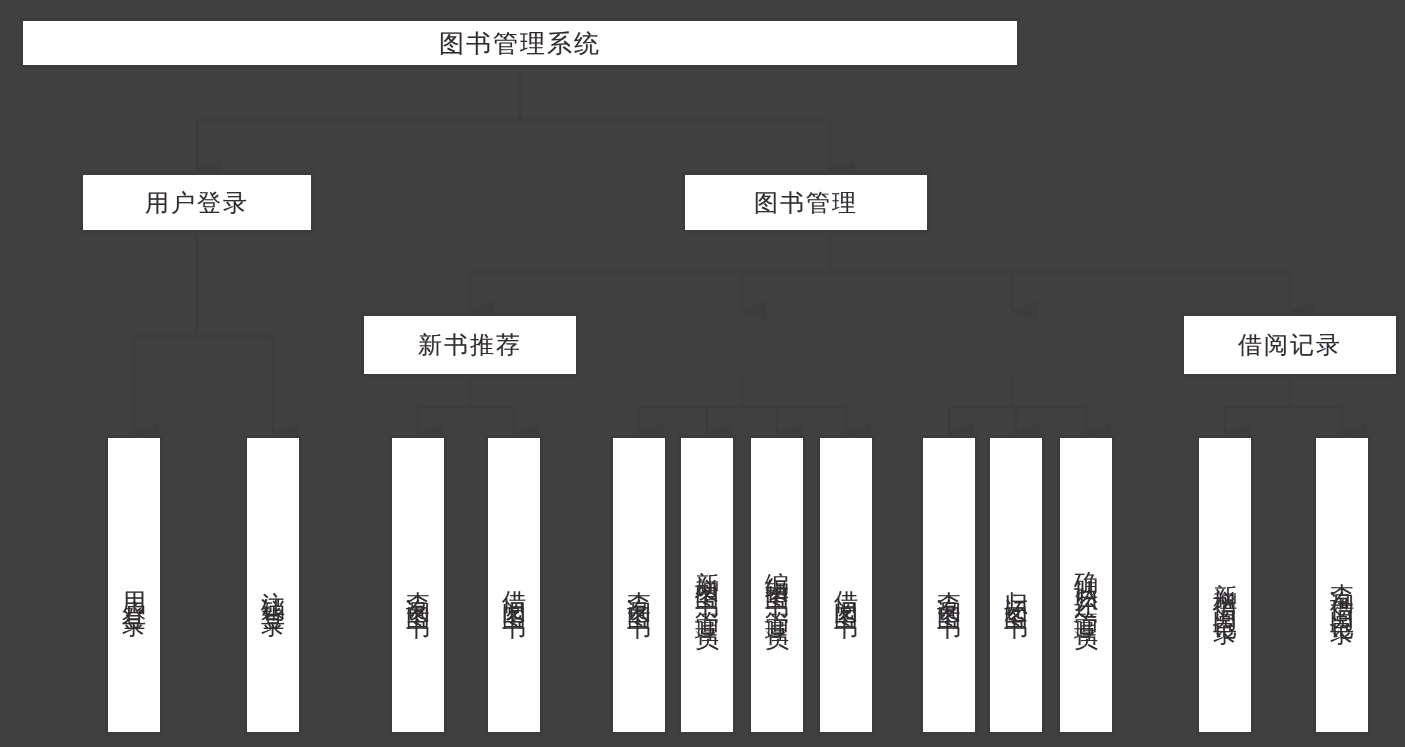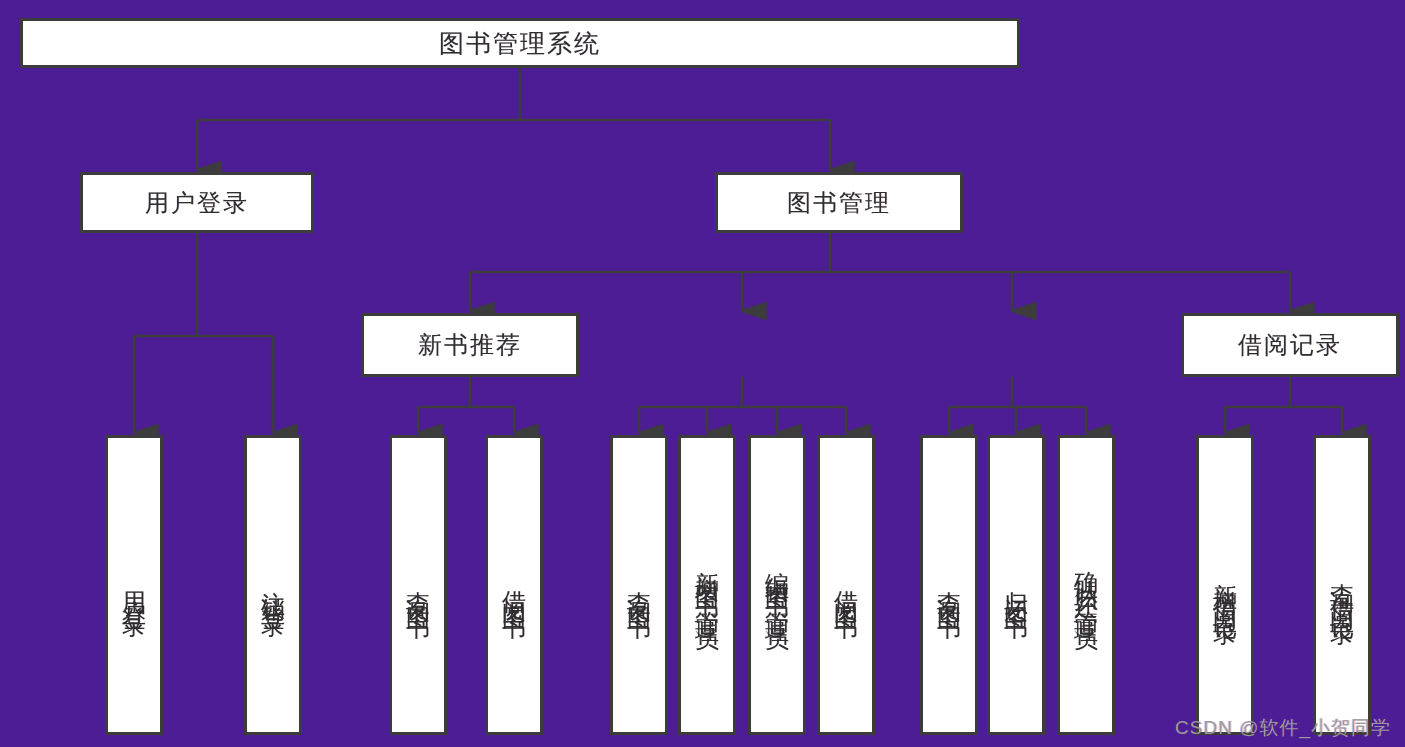--- a/index.html
+++ b/index.html
@@ -8,21 +8,21 @@
     background: #ffffff;
     width: 1405px;
     height: 747px;
     overflow: hidden;
     font-family: "Liberation Sans", "DejaVu Sans", sans-serif;
   }
   .canvas {
     position: relative;
     width: 1405px;
     height: 747px;
-    background: #4c1d95;
+    background: #404040;
   }
   .connectors {
     position: absolute;
     left: 0; top: 0;
     width: 1405px;
     height: 747px;
   }
   .box {
     position: absolute;
     box-sizing: border-box;
@@ -112,21 +112,21 @@
       <path d="M1290 377 V407"></path>
       <path d="M1225 407 H1342"></path>
       <path d="M1225 407 V433" marker-end="url(#arrow)"></path>
       <path d="M1342 407 V433" marker-end="url(#arrow)"></path>
     </g>
   </svg>
 
   <div class="box hbox root" style="left:20px; top:18px; width:1000px; height:50px;">图书管理系统</div>
 
   <div class="box hbox" style="left:80px; top:172px; width:234px; height:61px;">用户登录</div>
-  <div class="box hbox" style="left:715px; top:172px; width:248px; height:61px;">图书管理</div>
+  <div class="box hbox" style="left:682px; top:172px; width:248px; height:61px;">图书管理</div>
 
   <div class="box hbox" style="left:361px; top:313px; width:218px; height:64px;text-align:right;">新书推荐</div>
   <div class="box hbox" style="left:1181px; top:313px; width:218px; height:64px;">借阅记录</div>
 
   <div class="box leaf" style="left:105px; top:435px; width:58px; height:300px;">用户登录</div>
   <div class="box leaf" style="left:244px; top:435px; width:58px; height:300px;">注销登录</div>
 
   <div class="box leaf" style="left:389px; top:435px; width:58px; height:300px;">查询图书</div>
   <div class="box leaf" style="left:485px; top:435px; width:58px; height:300px;">借阅图书</div>
 
@@ -135,15 +135,14 @@
   <div class="box leaf" style="left:748px; top:435px; width:58px; height:300px;">编辑图书（管理员）</div>
   <div class="box leaf" style="left:817px; top:435px; width:58px; height:300px;">借阅图书</div>
 
   <div class="box leaf" style="left:920px; top:435px; width:58px; height:300px;">查询图书</div>
   <div class="box leaf" style="left:987px; top:435px; width:58px; height:300px;">归还图书</div>
   <div class="box leaf" style="left:1057px; top:435px; width:58px; height:300px;">确认归还（管理员）</div>
 
   <div class="box leaf" style="left:1196px; top:435px; width:58px; height:300px;">新增借阅记录</div>
   <div class="box leaf" style="left:1313px; top:435px; width:58px; height:300px;">查询借阅记录</div>
 
-  <div class="watermark">CSDN @软件_小贺同学</div>
 
 </div>
 
 </body></html>

